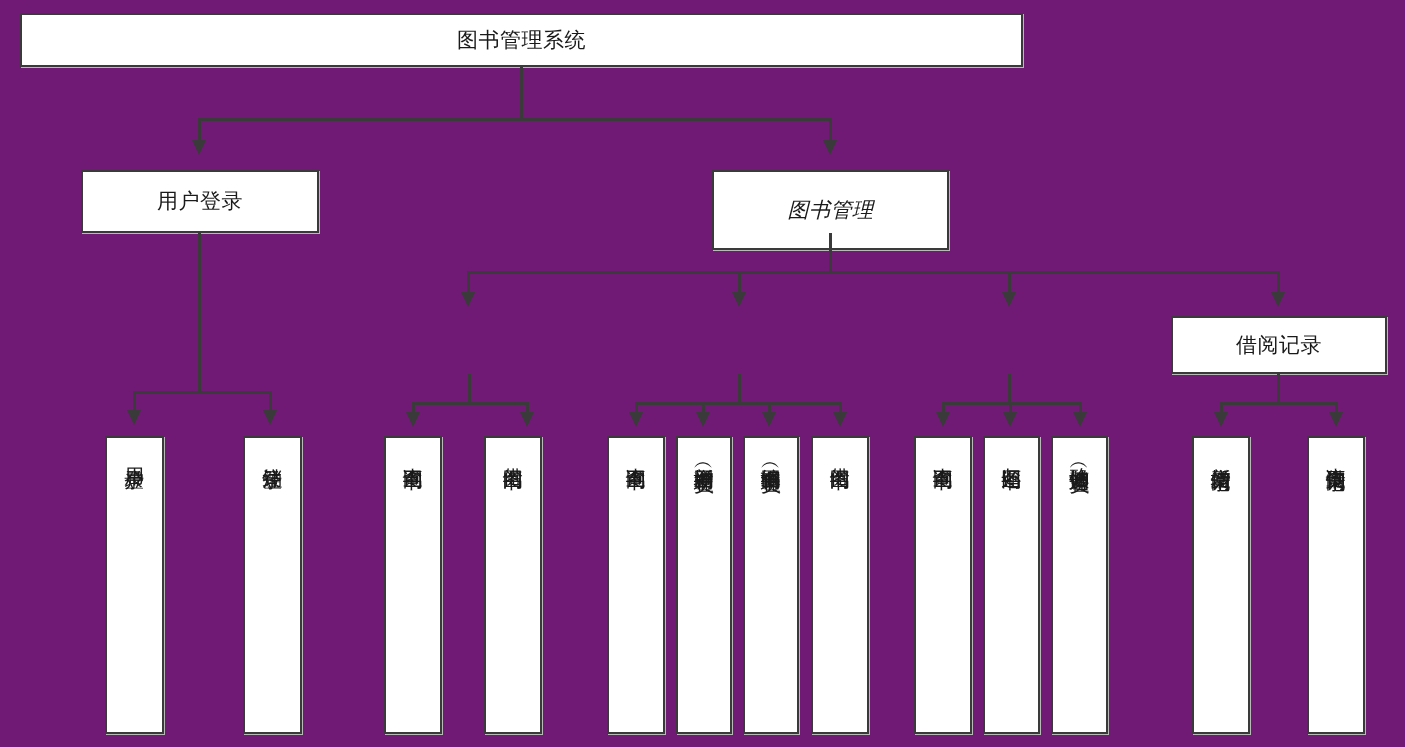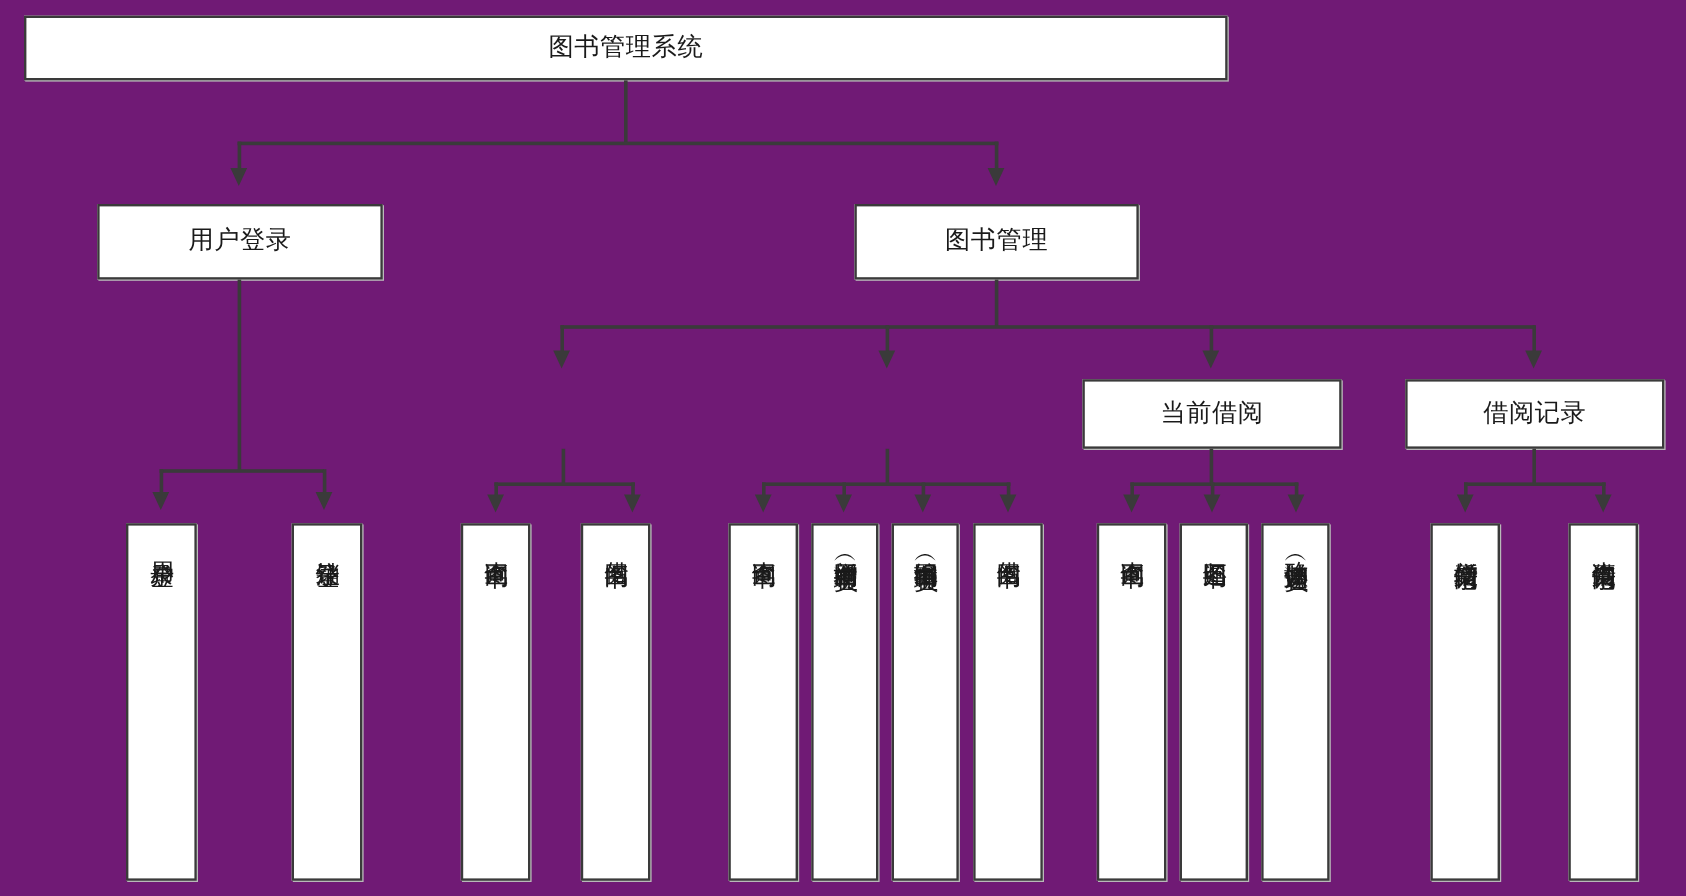--- a/index.html
+++ b/index.html
@@ -90,21 +90,21 @@
   <div class="vline" style="left:198px; top:118px; width:3px; height:26px;"></div>
   <div class="arrow" style="left:192px; top:140px;"></div>
 
   <div class="vline" style="left:829px; top:118px; width:3px; height:26px;"></div>
   <div class="arrow" style="left:823px; top:140px;"></div>
 
   <div class="node" style="left:81px; top:170px; width:238px; height:63px;">
     <span class="lbl">用户登录</span>
   </div>
 
-  <div class="node" style="left:712px; top:170px; width:237px; height:63px;">
+  <div class="node" style="left:712px; top:170px; width:237px; height:80px;font-style:italic;">
     <span class="lbl">图书管理</span>
   </div>
 
   <div class="vline" style="left:198px; top:233px; width:3px; height:160px;"></div>
   <div class="hline" style="left:133px; top:391px; width:137px; height:3px;"></div>
   <div class="vline" style="left:133px; top:391px; width:3px; height:22px;"></div>
   <div class="arrow" style="left:127px; top:410px;"></div>
   <div class="vline" style="left:269px; top:391px; width:3px; height:22px;"></div>
   <div class="arrow" style="left:263px; top:410px;"></div>
 
@@ -116,23 +116,20 @@
 
   <div class="vline" style="left:738px; top:271px; width:3px; height:24px;"></div>
   <div class="arrow" style="left:732px; top:292px;"></div>
 
   <div class="vline" style="left:1008px; top:271px; width:3px; height:24px;"></div>
   <div class="arrow" style="left:1002px; top:292px;"></div>
 
   <div class="vline" style="left:1277px; top:271px; width:3px; height:24px;"></div>
   <div class="arrow" style="left:1271px; top:292px;"></div>
 
-  <div class="node" style="left:902px; top:316px; width:216px; height:58px;">
-    <span class="lbl">当前借阅</span>
-  </div>
   <div class="node" style="left:1171px; top:316px; width:216px; height:58px;">
     <span class="lbl">借阅记录</span>
   </div>
 
   <div class="vline" style="left:468px; top:374px; width:3px; height:30px;"></div>
   <div class="hline" style="left:412px; top:402px; width:117px; height:3px;"></div>
   <div class="vline" style="left:412px; top:402px; width:3px; height:14px;"></div>
   <div class="arrow" style="left:406px; top:412px;"></div>
   <div class="vline" style="left:526px; top:402px; width:3px; height:14px;"></div>
   <div class="arrow" style="left:520px; top:412px;"></div>

